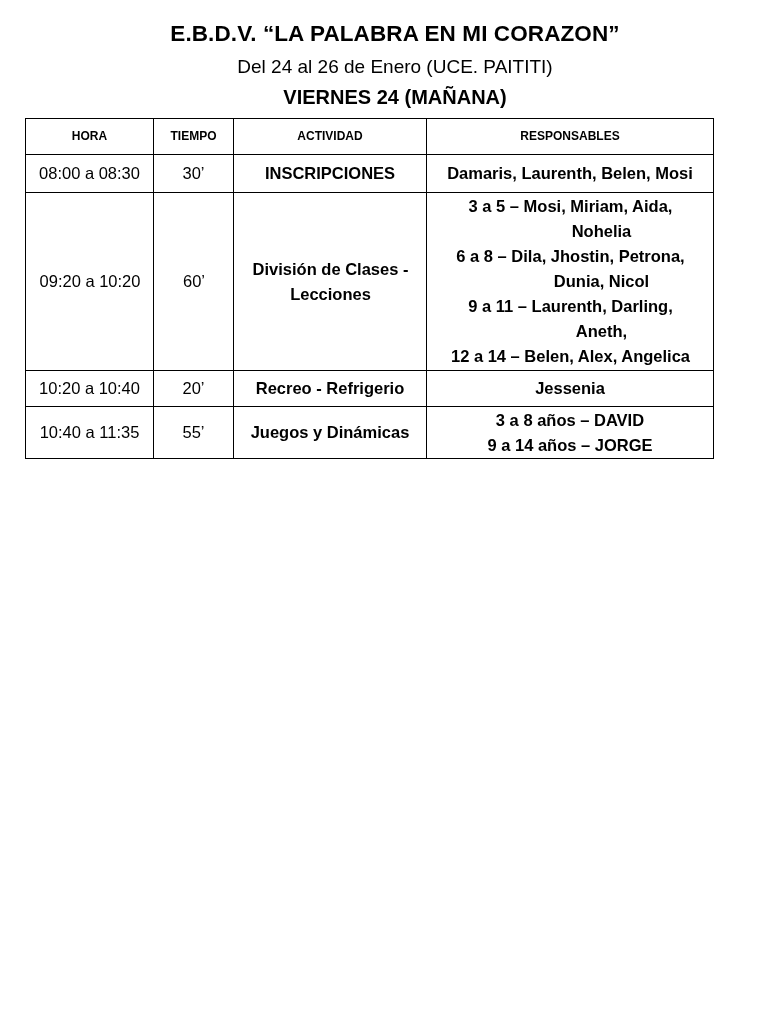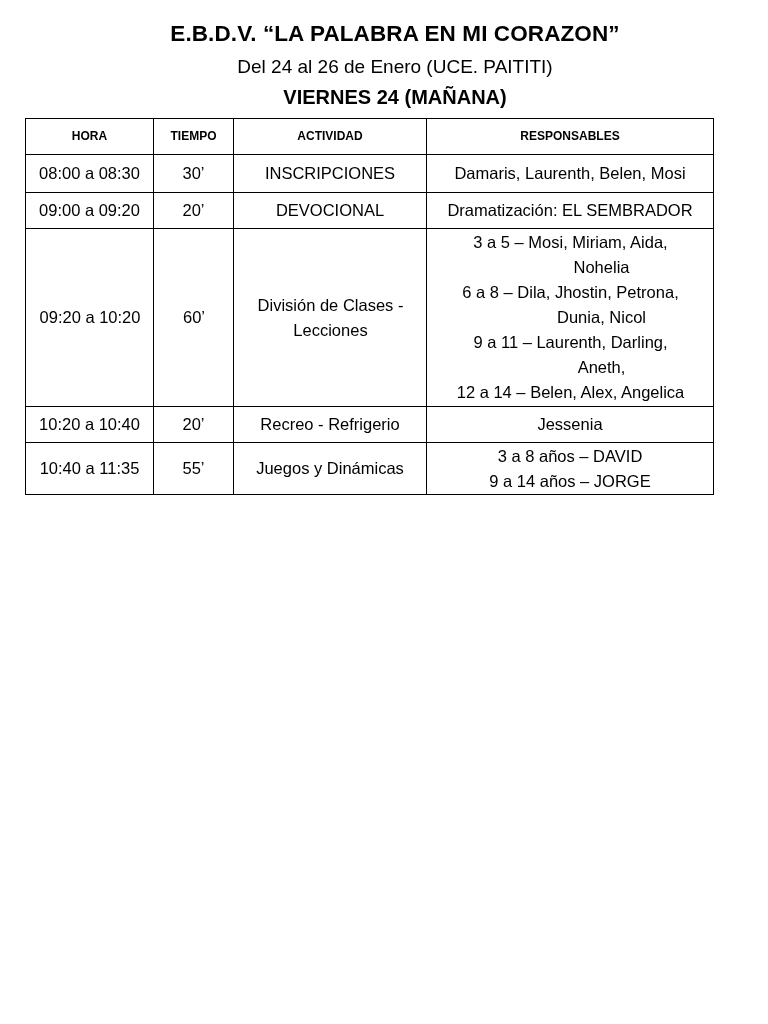--- a/index.html
+++ b/index.html
@@ -35,21 +35,21 @@
     col.c-resp { width: 287px; }
     tr.r1 td { height: 37px; }
     tr.r2 td { height: 50px; }
     tr.r3 td { height: 35px; }
     tr.r4 td { height: 177px; padding-left: 7px; }
     tr.r5 td { height: 35px; }
     tr.r6 td { height: 51px; }
     tr.r7 td { height: 51px; }
     tr.r8 td { height: 34px; }
     td.left { text-align: left; padding-left: 8px; }
-    .line { display: block; white-space: nowrap; }
+    .line { display: block; white-space: nowrap; font-weight: bold; }
     .indent { padding-left: 62px; }
   </style>
 </head>
 <body>
 
 <div class="title">E.B.D.V.  “LA PALABRA EN MI CORAZON”</div>
 <div class="subtitle">Del 24 al 26 de Enero (UCE. PAITITI)</div>
 <div class="day">VIERNES 24  (MAÑANA)</div>
 
 <table class="schedule">
@@ -69,30 +69,20 @@
   </thead>
   <tbody>
     <tr class="r1">
       <td>08:00 a 08:30</td>
       <td>30’</td>
       <td>
           <span class="line">INSCRIPCIONES</span>
         </td>
       <td>
           <span class="line">Damaris, Laurenth, Belen, Mosi</span>
-        </td>
-    </tr>
-    <tr class="r3">
-      <td>09:00 a 09:20</td>
-      <td>20’</td>
-      <td>
-          <span class="line">DEVOCIONAL</span>
-        </td>
-      <td>
-          <span class="line">Dramatización: EL SEMBRADOR</span>
         </td>
     </tr>
     <tr class="r4">
       <td>09:20 a 10:20</td>
       <td>60’</td>
       <td>
         <span class="line">División de Clases -</span>
         <span class="line">Lecciones</span>
       </td>
       <td class="left">

